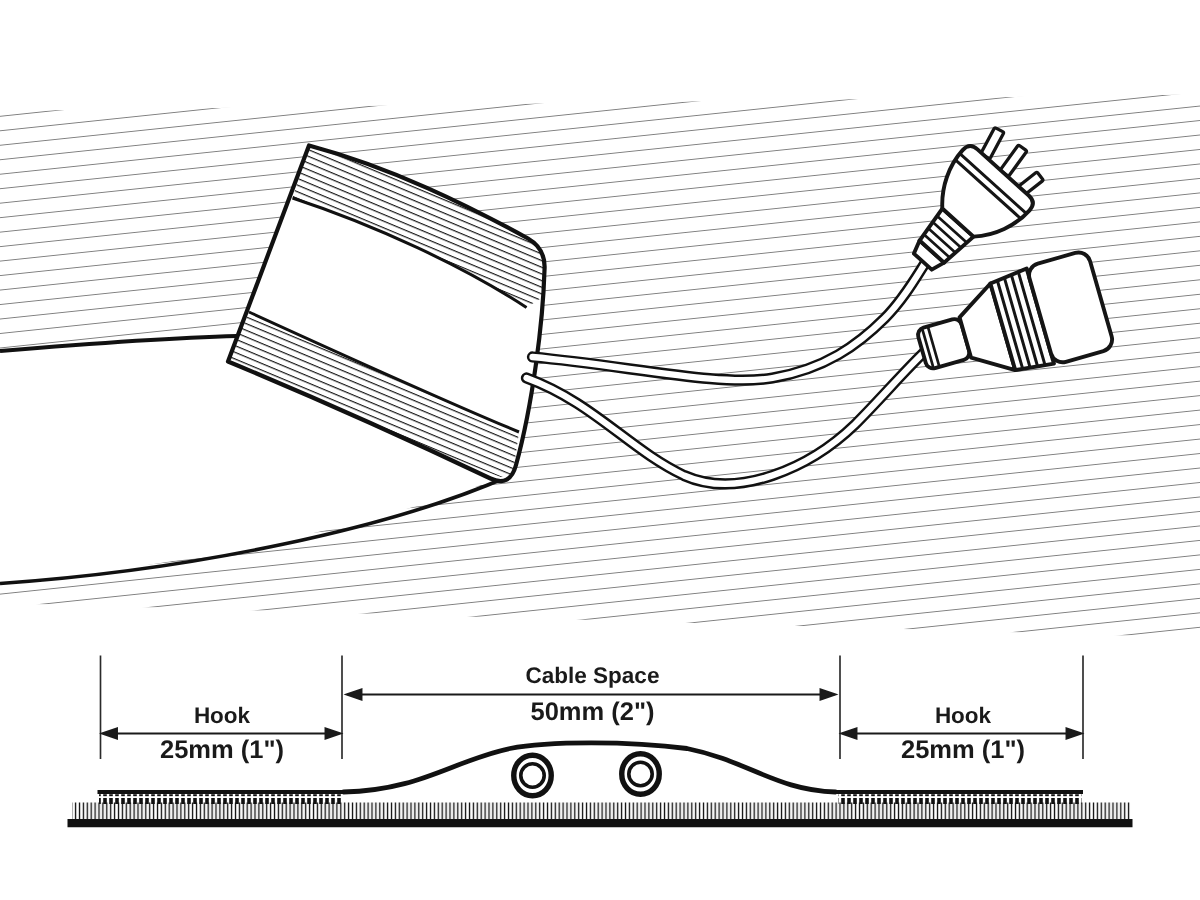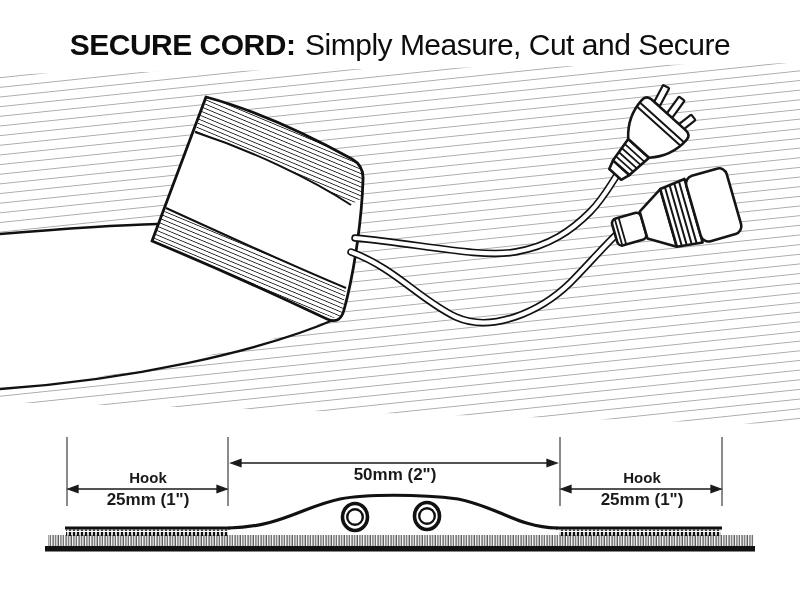--- a/index.html
+++ b/index.html
@@ -154,25 +154,23 @@
         <g fill="none" stroke="#111">
           <ellipse cx="355" cy="517" rx="12.5" ry="13.5" stroke-width="3.6"></ellipse>
           <circle cx="355" cy="517" r="7.8" stroke-width="2.4"></circle>
           <ellipse cx="427" cy="516" rx="12.5" ry="13.5" stroke-width="3.6"></ellipse>
           <circle cx="427" cy="516" r="7.8" stroke-width="2.4"></circle>
         </g>
       </g>
     </g>
   </svg>
 
-  <div class="title">
-    <span class="brand">SECURE CORD:</span><span class="tagline">Simply Measure, Cut and Secure</span>
-  </div>
 
   <div id="lbl-hook-l" class="lbl dim-name">Hook</div>
   <div id="lbl-hook-l-dim" class="lbl dim-val">25mm (1")</div>
 
+  <div id="lbl-cable" class="lbl dim-name">Cable Space</div>
   <div id="lbl-cable-dim" class="lbl dim-val">50mm (2")</div>
 
   <div id="lbl-hook-r" class="lbl dim-name">Hook</div>
   <div id="lbl-hook-r-dim" class="lbl dim-val">25mm (1")</div>
 
 </div>
 
 </body></html>

